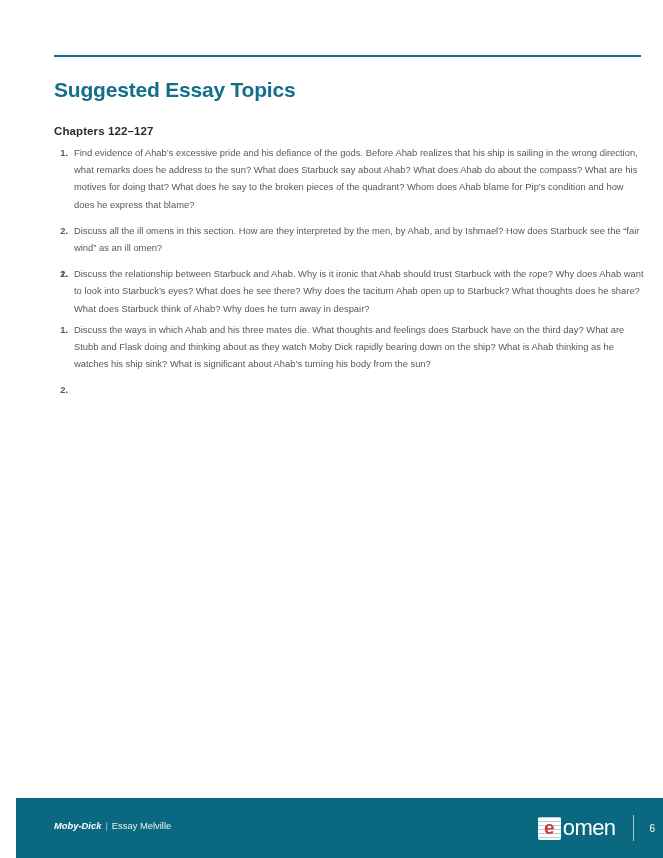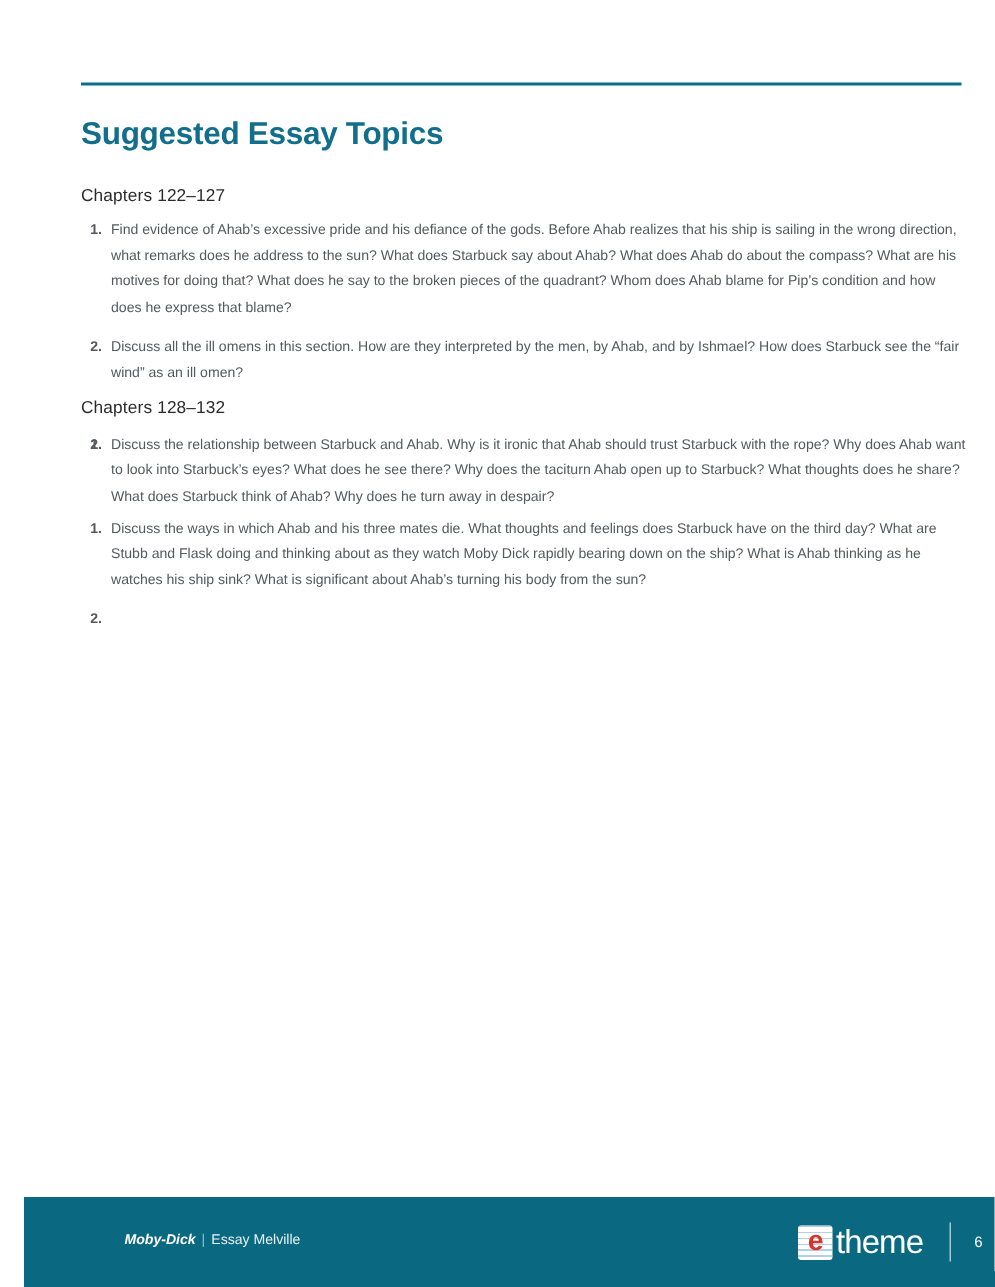--- a/index.html
+++ b/index.html
@@ -41,21 +41,21 @@
     position: absolute;
     left: 38px;
     top: 125px;
     width: 590px;
   }
   .section {
     margin-bottom: 4px;
   }
   .section-heading {
     font-size: 11.5px;
-    font-weight: normal;
+    font-weight: bold;
     color: #2b2b2b;
     margin: 0 0 7px 0;
     letter-spacing: 0.1px;
   }
   .section + .section .section-heading {
     margin-top: 10px;
   }
   ol.topics {
     list-style: none;
     margin: 0;
@@ -94,21 +94,20 @@
     position: absolute;
     left: 38px;
     top: 22px;
     font-size: 9.4px;
     color: #ffffff;
     white-space: nowrap;
   }
   .footer-left .work {
     font-weight: bold;
     font-style: italic;
-    margin-left: 29px;
   }
   .footer-left .sep {
     color: #8fc2d2;
     padding: 0 4px;
     font-weight: normal;
   }
   .footer-left .author {
     font-weight: normal;
     color: #e8f2f5;
   }
@@ -194,21 +193,20 @@
           <span>Find evidence of Ahab’s excessive pride and his defiance of the gods. Before Ahab realizes that his ship is sailing in the wrong direction, what remarks does he address to the sun? What does Starbuck say about Ahab? What does Ahab do about the compass? What are his motives for doing that? What does he say to the broken pieces of the quadrant? Whom does Ahab blame for Pip’s condition and how does he express that blame?</span>
         </li>
         <li>
           <span class="num">2.</span>
           <span>Discuss all the ill omens in this section. How are they interpreted by the men, by Ahab, and by Ishmael? How does Starbuck see the “fair wind” as an ill omen?</span>
         </li>
       </ol>
     </div>
 
     <div class="section">
-      <div class="section-heading">Chapters 128–132</div>
       <ol class="topics">
         <li>
           <span class="num">1.</span>
         </li>
         <li>
           <span class="num">2.</span>
           <span>Discuss the relationship between Starbuck and Ahab. Why is it ironic that Ahab should trust Starbuck with the rope? Why does Ahab want to look into Starbuck’s eyes? What does he see there? Why does the taciturn Ahab open up to Starbuck? What thoughts does he share? What does Starbuck think of Ahab? Why does he turn away in despair?</span>
         </li>
       </ol>
     </div>
@@ -230,20 +228,20 @@
   <div class="footer">
     <div class="footer-left">
       <span class="work">Moby-Dick</span><span class="sep">|</span><span class="author">Essay Melville</span>
     </div>
     <div class="footer-right">
       <div class="logo">
         <span class="logo-tile">
           <span class="rules"></span>
           <span class="e">e</span>
         </span>
-        <span class="logo-word">theme</span>
+        <span class="logo-word">omen</span>
       </div>
       <div class="logo-divider"></div>
       <div class="page-number">6</div>
     </div>
   </div>
 
 </div>
 
 </body></html>

